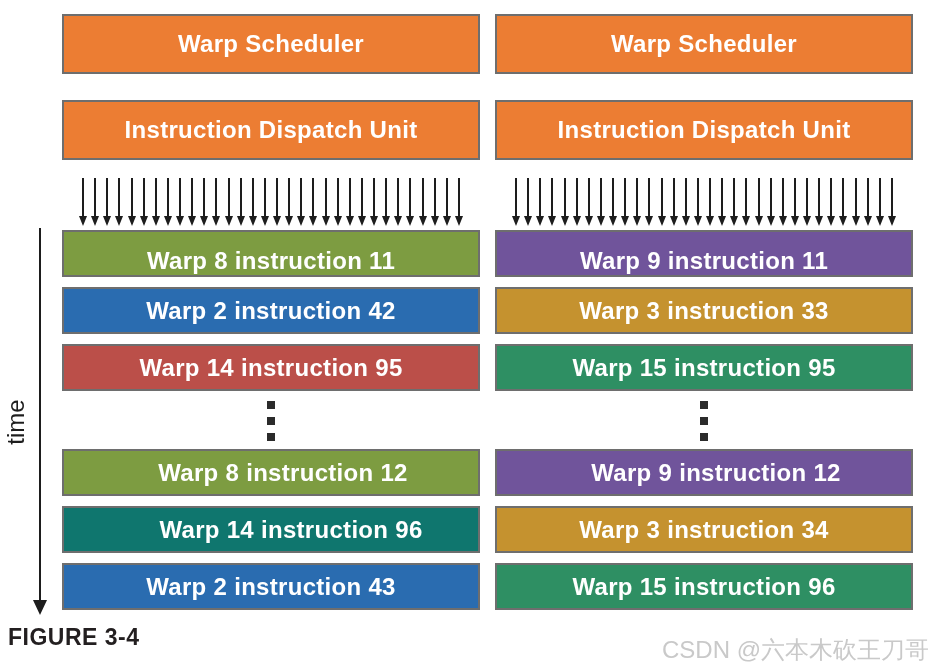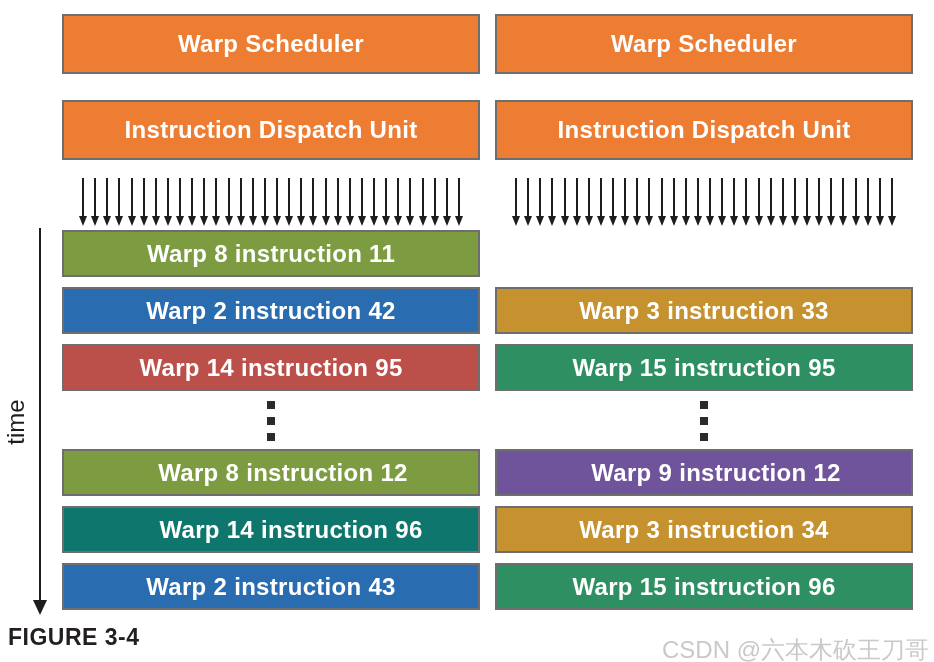--- a/index.html
+++ b/index.html
@@ -62,21 +62,21 @@
     font-weight: bold;
     font-size: 24px;
     letter-spacing: 0.3px;
     text-align: center;
   }
   .box.orange { background: #ec7d33; height: 60px; }
   .box.scheduler { top: 14px; }
   .box.dispatch  { top: 100px; }
 
   .row { height: 47px; font-size: 24px; }
-  .row.r1 { top: 230px; }
+  .row.r1 { top: 230px; align-items: flex-end; }
   .row.r2 { top: 287px; }
   .row.r3 { top: 344px; }
   .row.r4 { top: 449px; padding-left: 24px; }
   .row.r5 { top: 506px; }
   .row.r6 { top: 563px; }
 
   
   .arrows {
     position: absolute;
     top: 178px;
@@ -253,20 +253,23 @@
         <div class="dispatch-arrow"></div>
         <div class="dispatch-arrow"></div>
         <div class="dispatch-arrow"></div>
         <div class="dispatch-arrow"></div>
         <div class="dispatch-arrow"></div>
         <div class="dispatch-arrow"></div>
         <div class="dispatch-arrow"></div>
         <div class="dispatch-arrow"></div>
       </div>
 
+    <div class="box row r1" style="background-color: rgb(112, 84, 155);">
+      <span>Warp 9 instruction 11</span>
+    </div>
     <div class="box row r2" style="background-color: rgb(197, 146, 47);">
       <span>Warp 3 instruction 33</span>
     </div>
     <div class="box row r3" style="background-color: rgb(46, 143, 99);">
       <span>Warp 15 instruction 95</span>
     </div>
 
     <div class="ellipsis">
       <span class="dot"></span>
       <span class="dot"></span>

